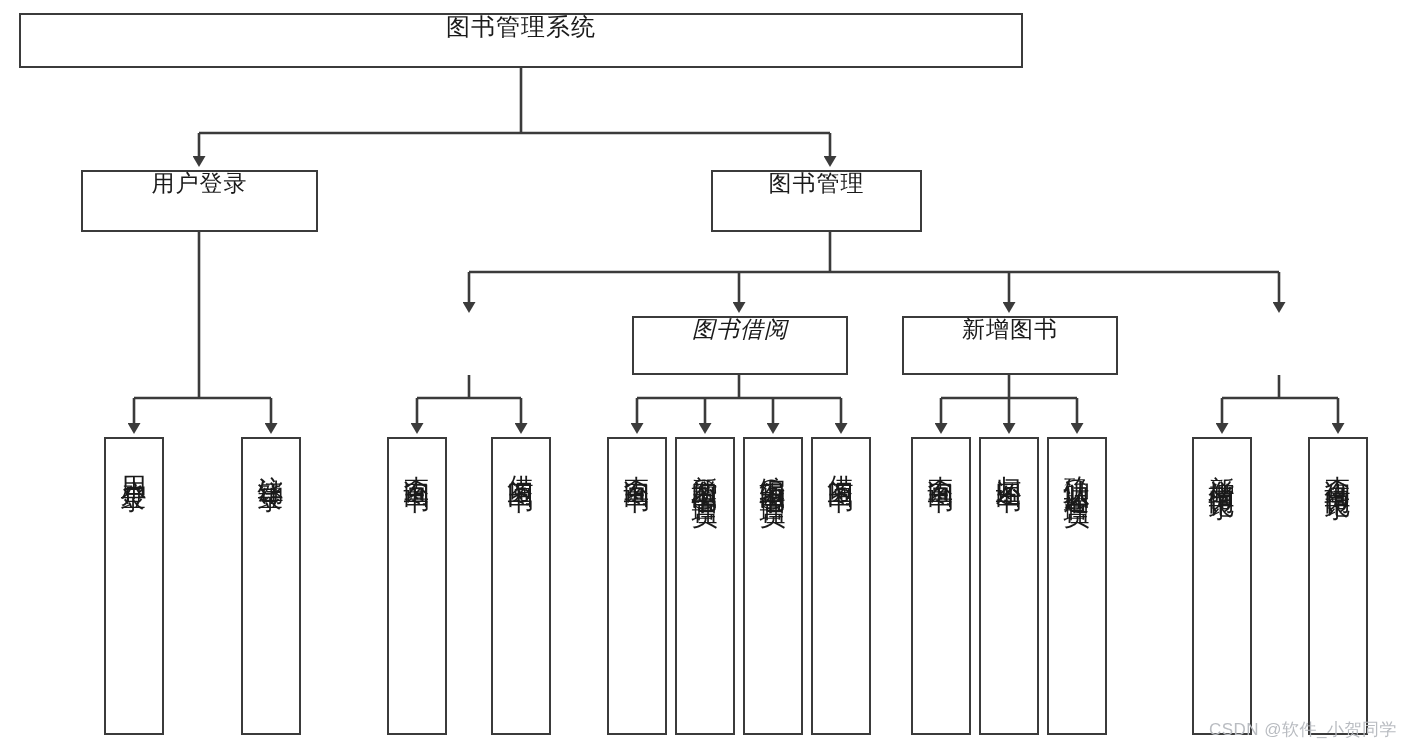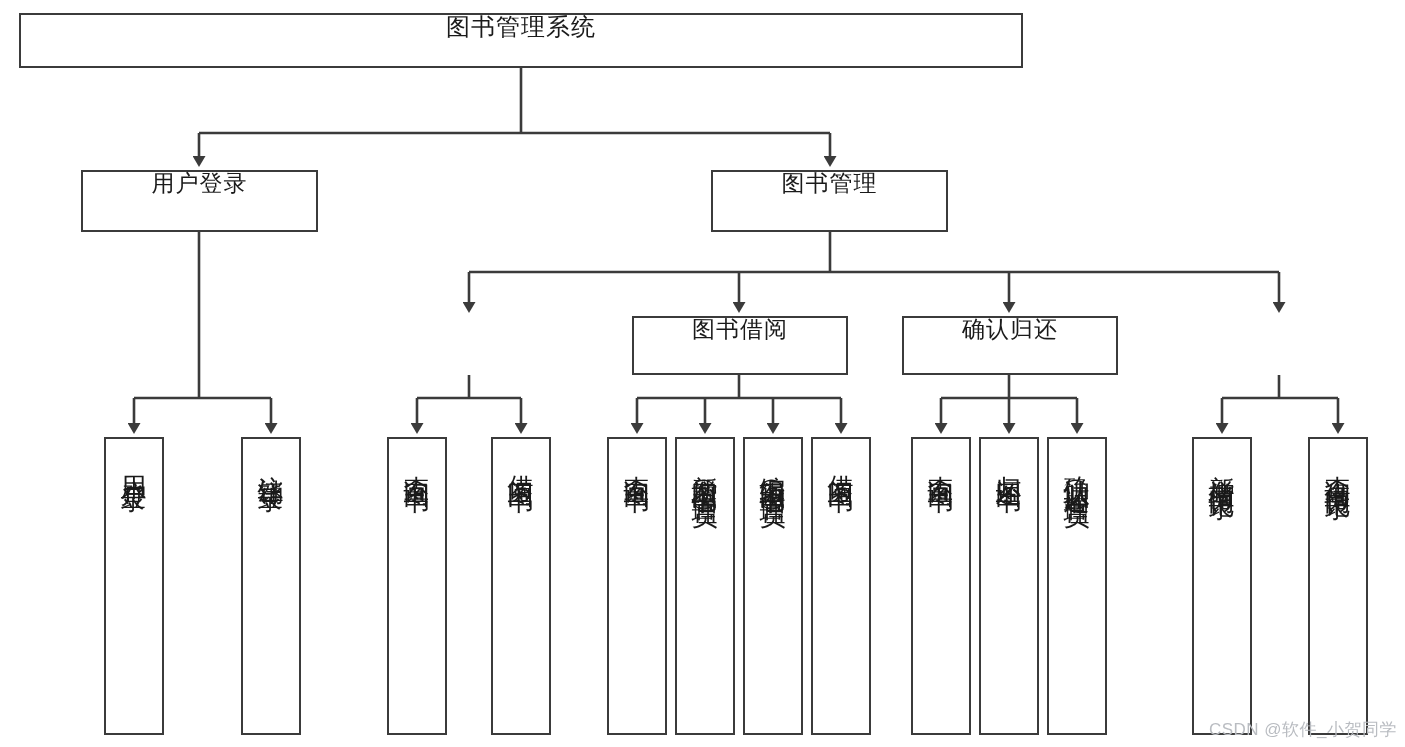--- a/index.html
+++ b/index.html
@@ -116,29 +116,29 @@
     </g>
   </svg>
 
   <div class="node horiz root" style="left:19px;top:13px;width:1004px;height:55px;">
     <span class="lbl">图书管理系统</span>
   </div>
 
   <div class="node horiz" style="left:81px;top:170px;width:237px;height:62px;">
     <span class="lbl">用户登录</span>
   </div>
-  <div class="node horiz" style="left:711px;top:170px;width:237px;height:62px;">
+  <div class="node horiz" style="left:711px;top:170px;width:211px;height:62px;">
     <span class="lbl">图书管理</span>
   </div>
 
-  <div class="node horiz" style="left:632px;top:316px;width:216px;height:59px;">
+  <div class="node horiz" style="left:632px;top:316px;width:216px;height:59px;font-style:italic;">
     <span class="lbl">图书借阅</span>
   </div>
   <div class="node horiz" style="left:902px;top:316px;width:216px;height:59px;">
-    <span class="lbl">确认归还</span>
+    <span class="lbl">新增图书</span>
   </div>
 
   <div class="node leaf" style="left:104px;top:437px;width:60px;height:298px;">
     <span class="lbl">用户登录</span>
   </div>
   <div class="node leaf" style="left:241px;top:437px;width:60px;height:298px;">
     <span class="lbl">注销登录</span>
   </div>
 
   <div class="node leaf" style="left:387px;top:437px;width:60px;height:298px;">

